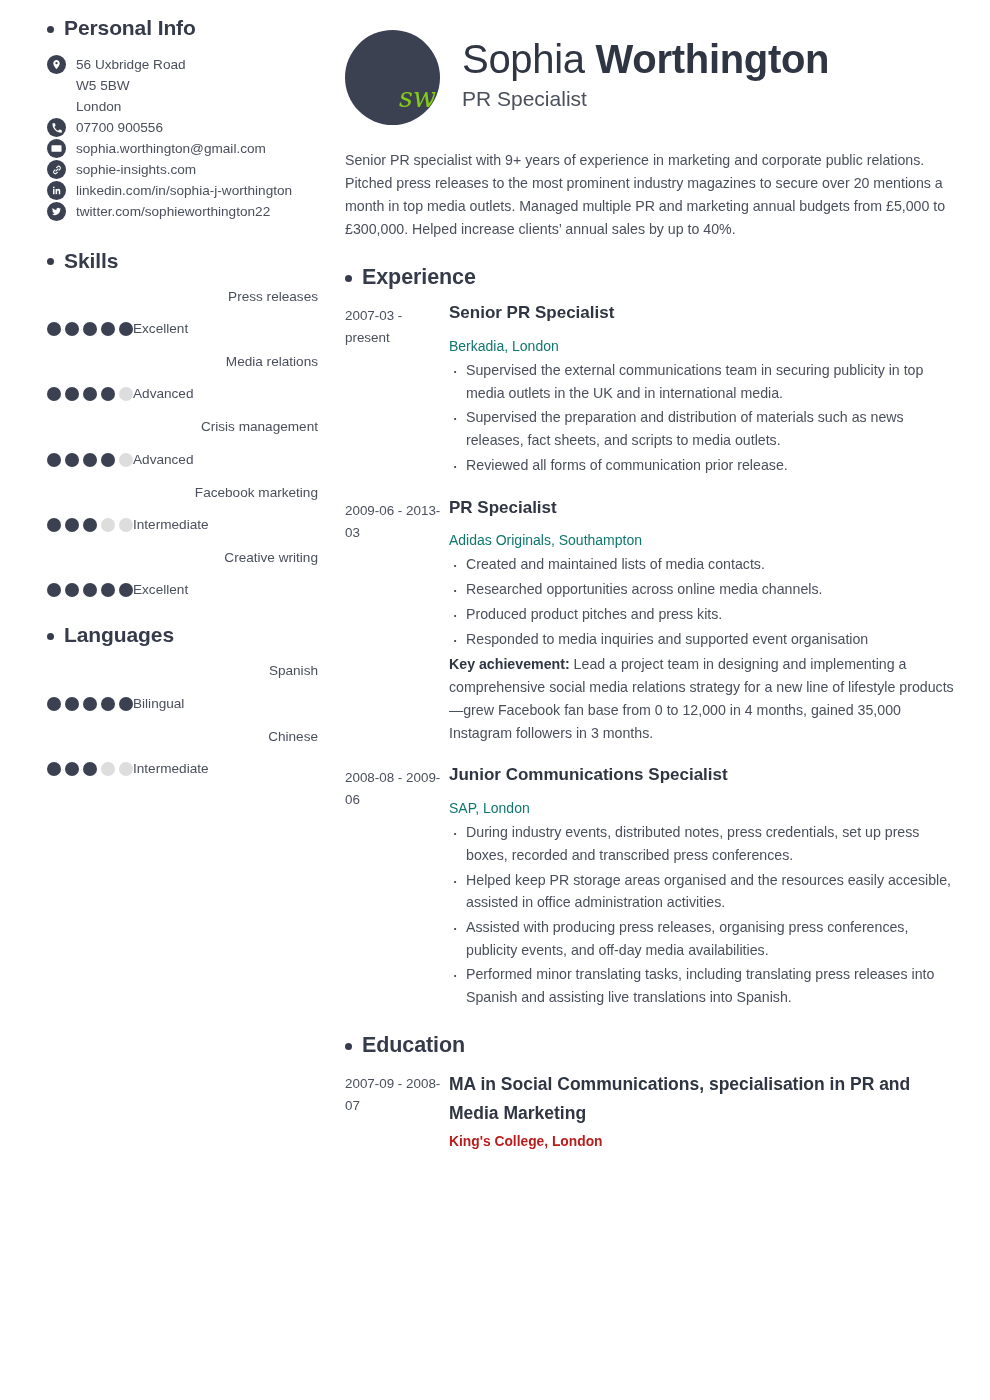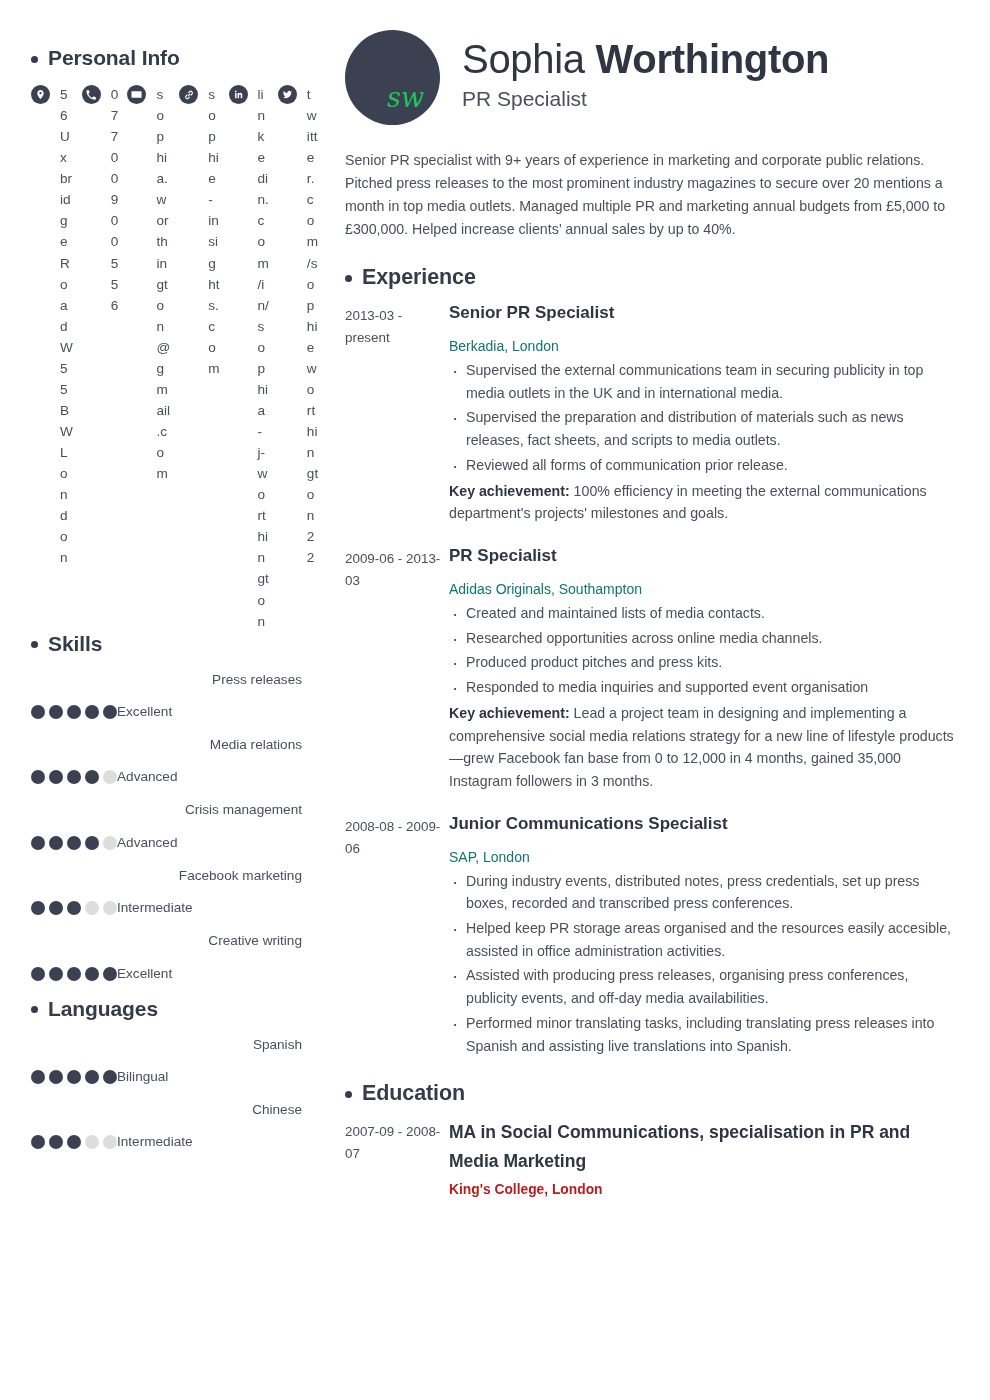--- a/index.html
+++ b/index.html
@@ -7,66 +7,66 @@
     width: 990px; height: 1400px;
     background: #ffffff;
     font-family: "Liberation Sans", sans-serif;
     color: #3b4151;
     -webkit-font-smoothing: antialiased;
   }
   .page { position: relative; width: 990px; height: 1400px; background:#fff; overflow:hidden; }
 
   
   .sidebar {
-    position: absolute; left: 0; top: 0; width: 330px; height: 1400px;
-    padding: 46px 28px 0 31px;
+    position: absolute; left: 16px; top: 0; width: 330px; height: 1400px;
+    padding: 16px 28px 0 31px;
   }
   .section-head {
     display: flex; align-items: center; gap: 10px;
     font-size: 21px; font-weight: 700; color: #353b4a;
     letter-spacing: -0.1px;
   }
   .section-head .dot-mark {
     width: 7px; height: 7px; border-radius: 50%; background:#353b4a;
     display:inline-block; flex: 0 0 auto; margin-top:2px;
   }
   .sidebar .section-head { margin-bottom: 14px; }
 
-  .contact-list { display: flex; flex-direction: row; gap: 9px; }
+  .contact-list { display: flex; flex-direction: column; }
   .contact-row { display: flex; align-items: flex-start; gap: 10px; }
   .cicon {
     width: 19px; height: 19px; border-radius: 50%;
     background: #3b4151; flex: 0 0 auto; margin-top: 1px;
     display:flex; align-items:center; justify-content:center;
   }
   .cicon svg { display:block; }
   .ctext { font-size: 13.6px; line-height: 1.55; color: #4a4f5c; word-break: break-word; }
 
-  .subhead { margin-bottom: 10px; }
+  .subhead { margin-top: 26px; margin-bottom: 10px; }
 
   .rate-item { margin-bottom: 16px; text-align: right; }
   .rate-name { font-size: 13.6px; color: #4a4f5c; line-height:1.5; }
   .rate-right { display:flex; flex-direction:row; align-items:flex-end; margin-top: 8px; }
   .dots { display:flex; gap: 4px; }
   .dots i { width: 14px; height: 14px; border-radius: 50%; background:#dddddd; display:block; }
   .dots i.on { background:#3b4151; }
   .rate-level { font-size: 13.6px; color:#4a4f5c; margin-top: 6px; }
 
   
   .main { position: absolute; left: 330px; top: 0; width: 660px; padding: 30px 30px 0 15px; }
 
   .header { display:flex; align-items:flex-start; gap: 22px; }
   .avatar {
     width: 95px; height: 95px; border-radius: 50%; background:#3b4151;
     flex: 0 0 auto; position:relative;
   }
   .avatar .mono {
-    position:absolute; right: 16px; bottom: 14px;
+    position:absolute; right: 4px; bottom: 14px;
     font-family: "DejaVu Serif", serif; font-style: italic;
-    color:#22c55e; font-size: 27px; line-height:1;text-align:center;
+    color:#84cc16; font-size: 27px; line-height:1;text-align:center;
   }
   .name { font-size: 40px; font-weight: 300; color:#2f3542; line-height: 1.05; letter-spacing:-0.3px; white-space:nowrap; }
   .name b { font-weight: 700; }
   .role { font-size: 21px; font-weight: 400; color:#4a4f5c; margin-top: 7px; }
   .headtext { padding-top: 8px; }
 
   .summary { font-size: 14.2px; line-height: 1.62; color:#4a4f5c; margin-top: 24px; }
 
   .main .section-head { margin-top: 24px; margin-bottom: 12px; font-size: 21.5px; }
 
@@ -280,30 +280,29 @@
     </div>
 
     <p class="summary">Senior PR specialist with 9+ years of experience in marketing and corporate public relations. Pitched press releases to the most prominent industry magazines to secure over 20 mentions a month in top media outlets. Managed multiple PR and marketing annual budgets from £5,000 to £300,000. Helped increase clients’ annual sales by up to 40%.</p>
 
     <div class="section-head">
       <span class="dot-mark"></span>
       <span>Experience</span>
     </div>
     <div id="experience-list">
         <div class="entry">
-          <div class="dates">2013-03 - present</div>
+          <div class="dates">2007-03 - present</div>
           <div class="body">
             <div class="job-title">Senior PR Specialist</div>
             <div class="job-sub">Berkadia, London</div>
             <ul class="bullets">
               <li>Supervised the external communications team in securing publicity in top media outlets in the UK and in international media.</li>
               <li>Supervised the preparation and distribution of materials such as news releases, fact sheets, and scripts to media outlets.</li>
               <li>Reviewed all forms of communication prior release.</li>
             </ul>
-            <div class="keyach"><b>Key achievement:</b> <span>100% efficiency in meeting the external communications department's projects' milestones and goals.</span></div>
           </div>
         </div>
         <div class="entry">
           <div class="dates">2009-06 - 2013-03</div>
           <div class="body">
             <div class="job-title">PR Specialist</div>
             <div class="job-sub">Adidas Originals, Southampton</div>
             <ul class="bullets">
               <li>Created and maintained lists of media contacts.</li>
               <li>Researched opportunities across online media channels.</li>

